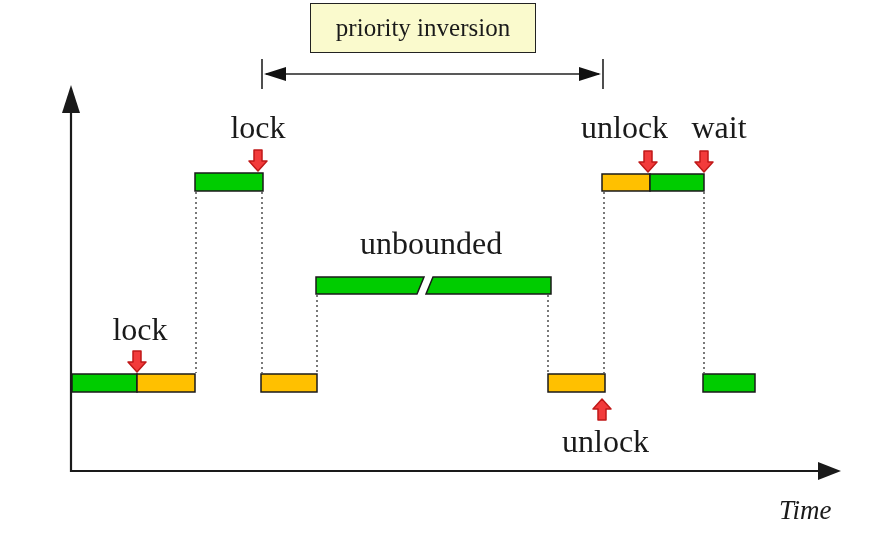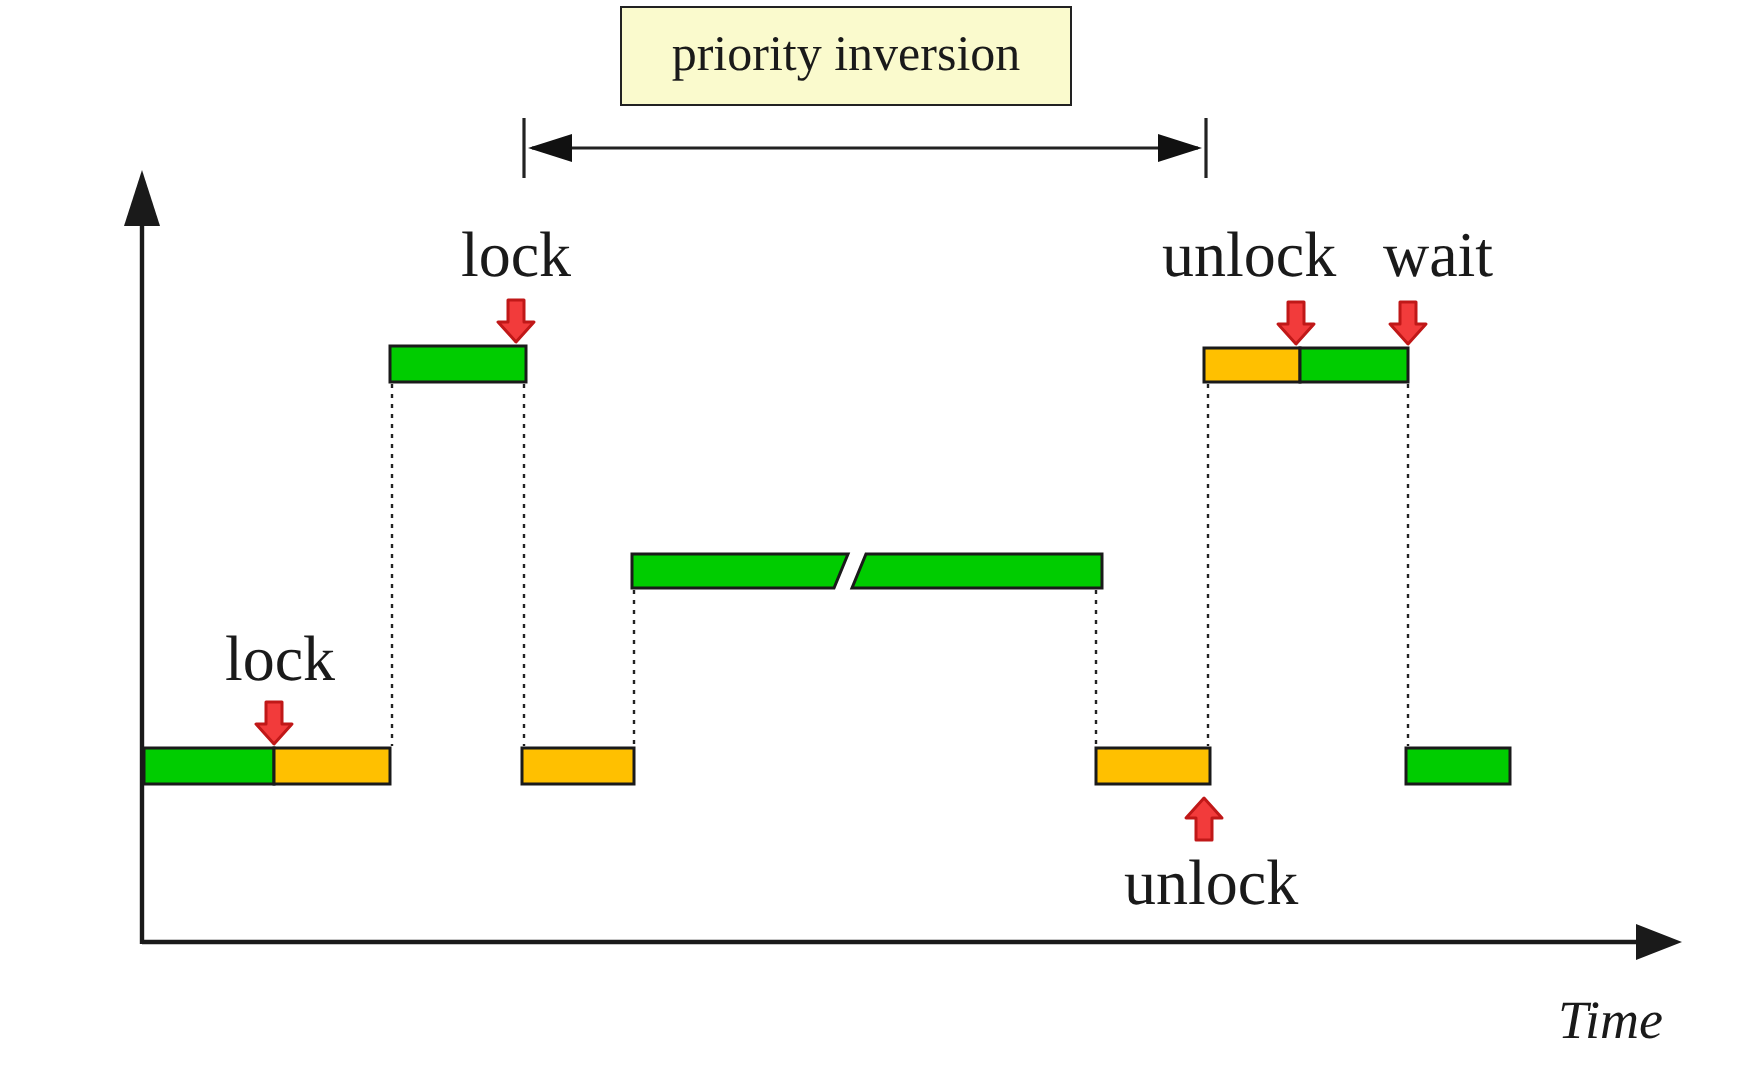--- a/index.html
+++ b/index.html
@@ -82,16 +82,17 @@
 
   <div class="label axis-label" style="left:779px;top:496px;font-style:italic;">Time</div>
 
   <div class="title-box">
     <span>priority inversion</span>
   </div>
 
   <div class="label" style="left:228px;top:110px;width:60px;">lock</div>
   <div class="label" style="left:581px;top:110px;width:86px;">unlock</div>
   <div class="label" style="left:687px;top:110px;width:64px;">wait</div>
+  <div class="label" style="left:360px;top:226px;width:136px;">unbounded</div>
   <div class="label" style="left:108px;top:312px;width:64px;">lock</div>
   <div class="label" style="left:562px;top:424px;width:86px;">unlock</div>
 
 </div>
 
 </body></html>

